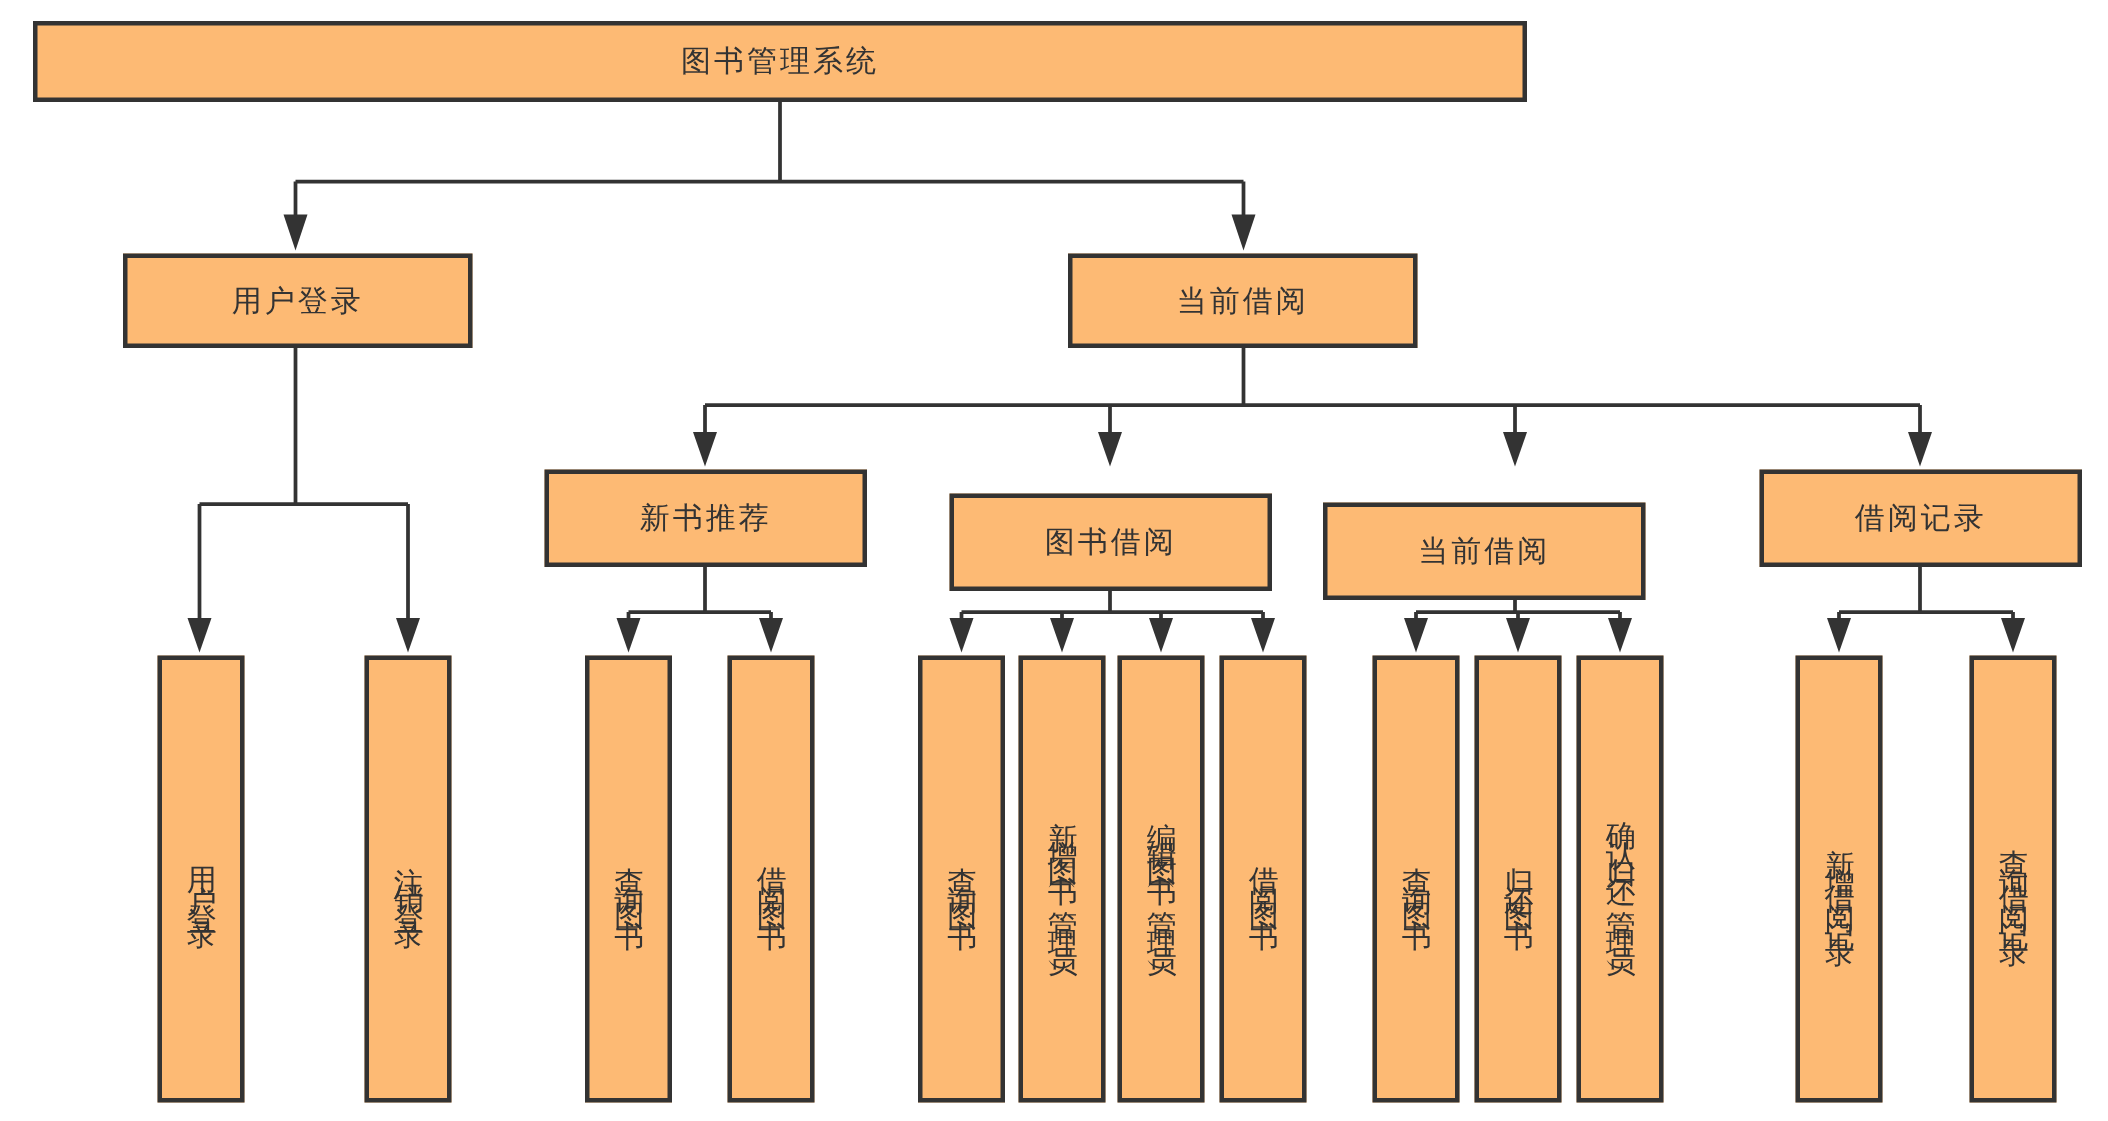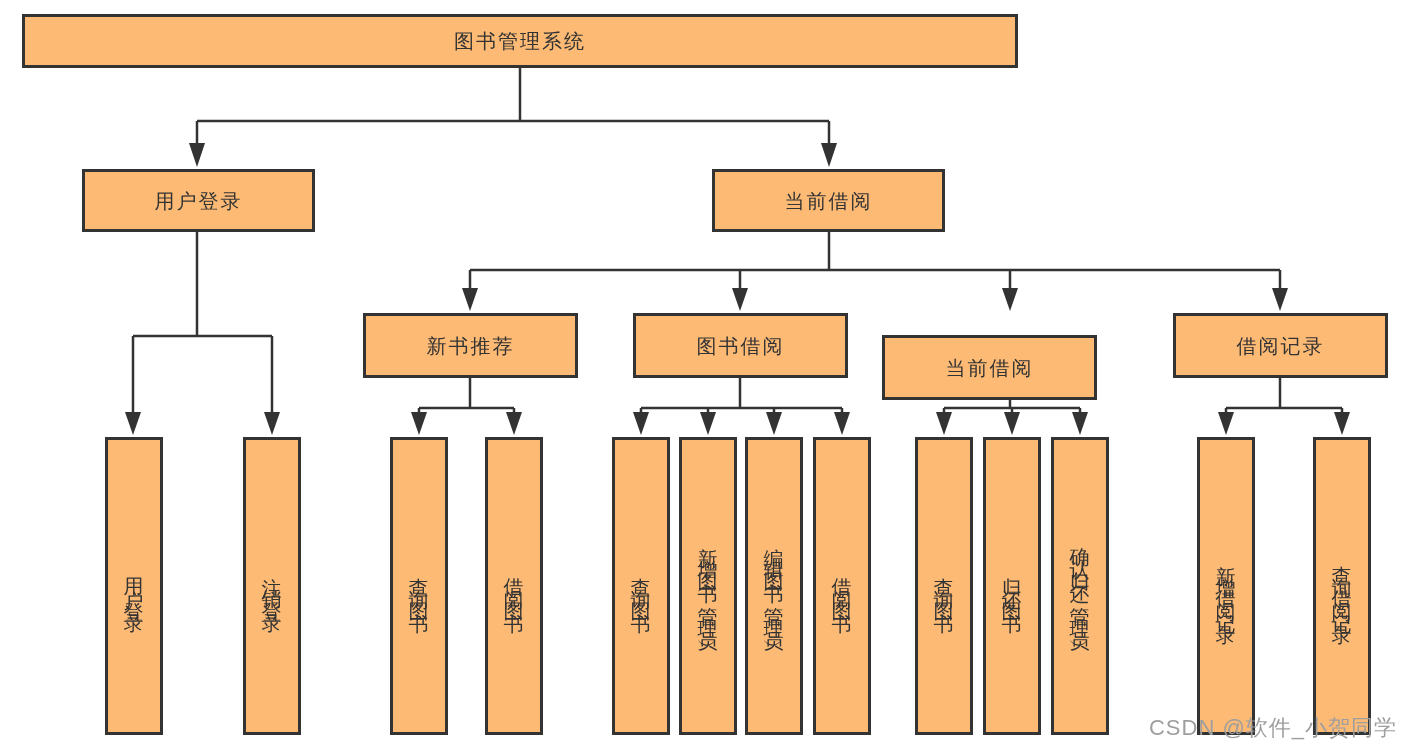--- a/index.html
+++ b/index.html
@@ -30,21 +30,21 @@
     line-height: 1;
     letter-spacing: 2px;
     text-align: center;
   }
   .node.root  { left: 22px;  top: 14px;  width: 996px; height: 54px; }
   .node.lvl2  { top: 169px; width: 233px; height: 63px; }
   .n-user-login      { left: 82px; }
   .n-book-management { left: 712px; }
   .node.lvl3  { top: 313px; width: 215px; height: 65px; }
   .n-new-book-recommend { left: 363px; }
-  .n-book-borrow        { left: 633px; }
+  .n-book-borrow        { left: 633px; margin-top: 16px; }
   .n-current-borrow     { left: 882px; margin-top: 22px; }
   .n-borrow-records     { left: 1173px; }
   .node.leaf {
     top: 437px;
     width: 58px;
     height: 298px;
     writing-mode: vertical-rl;
     text-orientation: mixed;
     letter-spacing: 12px;
     font-size: 20px;
@@ -164,15 +164,14 @@
   <div class="node leaf leaf-7">编辑图书（管理员）</div>
   <div class="node leaf leaf-8">借阅图书</div>
 
   <div class="node leaf leaf-9">查询图书</div>
   <div class="node leaf leaf-10">归还图书</div>
   <div class="node leaf leaf-11">确认归还（管理员）</div>
 
   <div class="node leaf leaf-12">新增借阅记录</div>
   <div class="node leaf leaf-13">查询借阅记录</div>
 
-  <div class="watermark">CSDN @软件_小贺同学</div>
 
 </div>
 
 </body></html>

